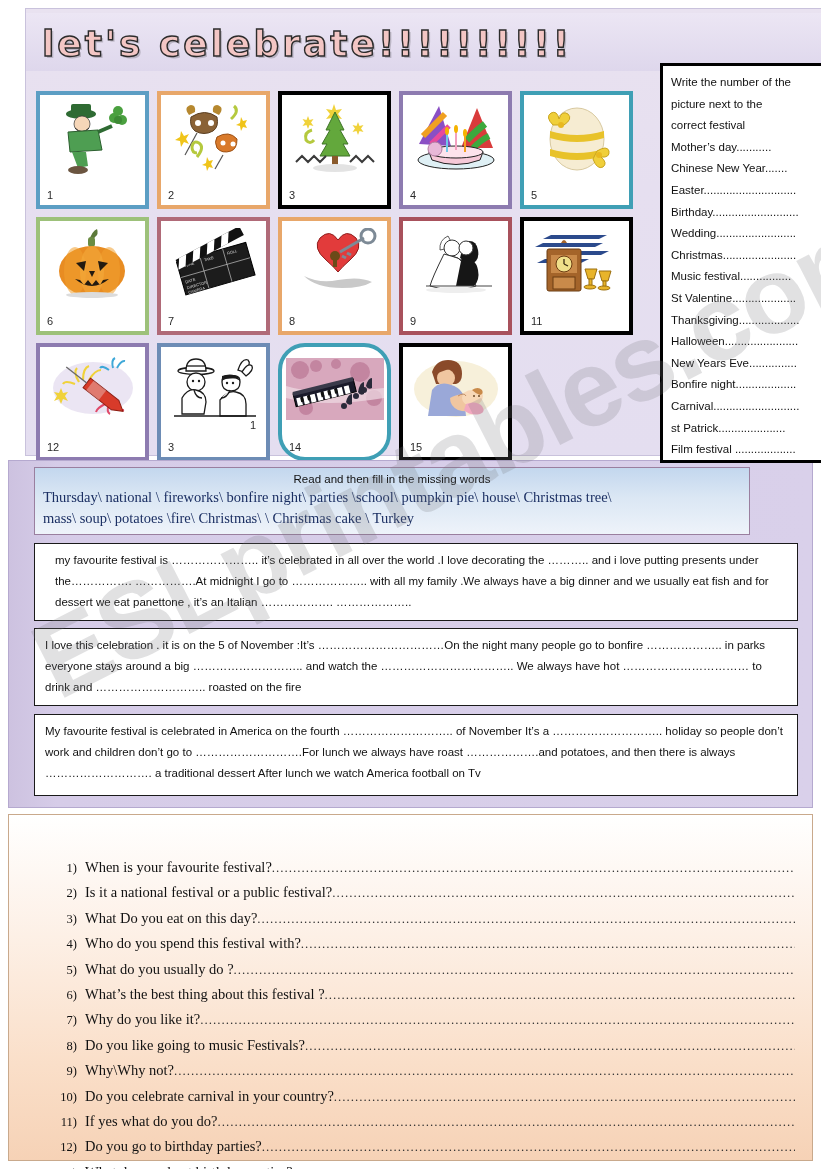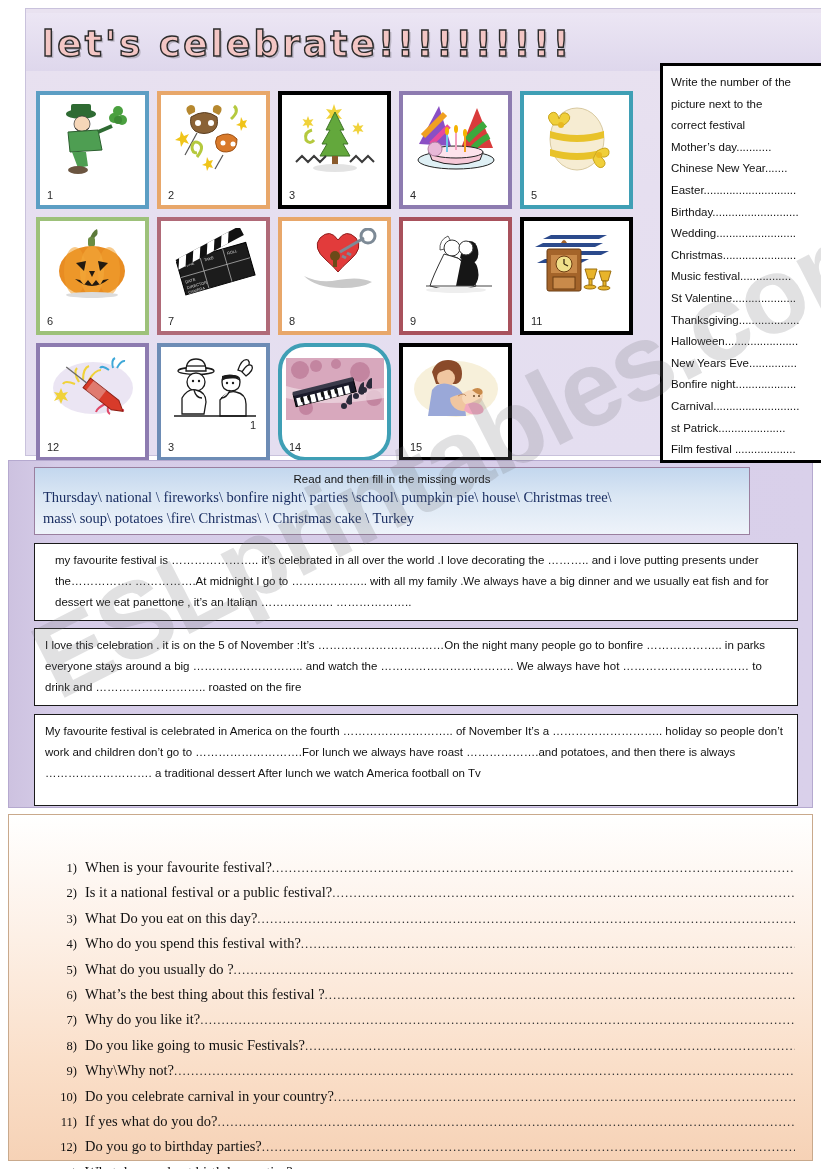--- a/index.html
+++ b/index.html
@@ -153,21 +153,21 @@
     padding: 6px 8px 4px 10px;
   }
   .para-box p {
     font-family: "Liberation Sans", sans-serif;
     font-size: 11.5px;
     line-height: 21px;
     color: #111;
   }
   #para1 { top: 82px; height: 78px; padding-left: 20px; }
   #para2 { top: 167px; height: 78px; }
-  #para3 { top: 253px; height: 92px; }
+  #para3 { top: 253px; height: 82px; }
 
   
   .bottom-panel {
     position: absolute;
     left: 8px; top: 814px;
     width: 805px; height: 347px;
     background: linear-gradient(180deg,#ffffff 0%, #fdf0e6 35%, #fadfc9 72%, #f6d2b6 100%);
     border: 1px solid #c9a98c;
   }
   .bp-heading {

